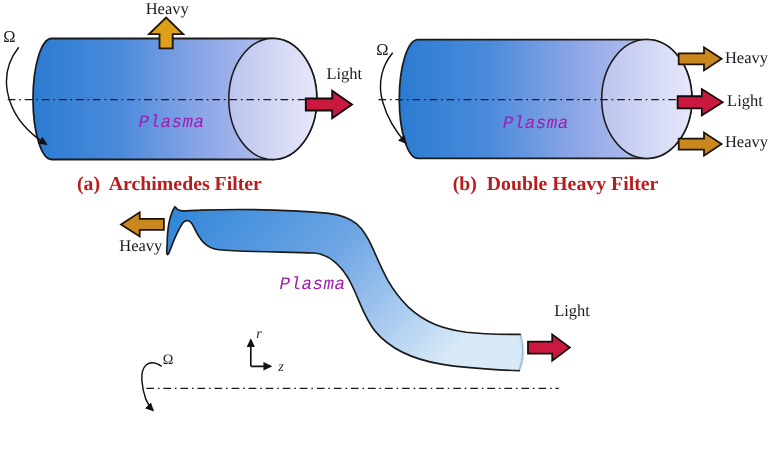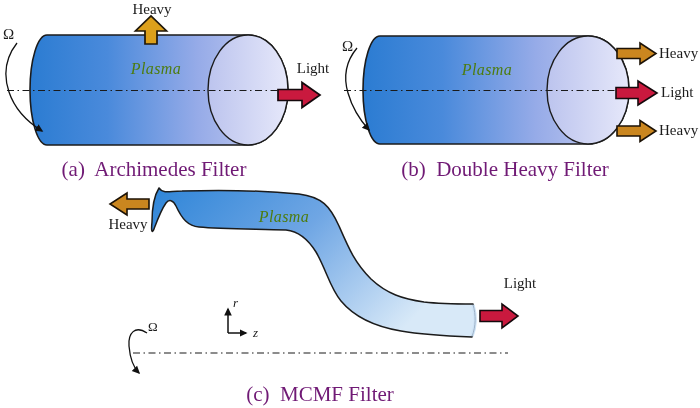--- a/index.html
+++ b/index.html
@@ -4,24 +4,24 @@
 <style>
   html,body{margin:0;padding:0;background:#ffffff;}
   .stage{
     position:relative;width:700px;height:408px;background:#ffffff;overflow:hidden;
     font-family:"Liberation Serif","DejaVu Serif",serif;color:#1c1c1c;
   }
   .art{position:absolute;left:0;top:0;}
   .lbl{position:absolute;font-size:15px;line-height:1.15;white-space:pre;color:#1c1c1c;}
   .ctr{transform:translateX(-50%);}
   .plasma{
-    font-family:Liberation Serif, serif;
-    font-style:italic;font-size:16px;letter-spacing:.4px;color:#4d7c0f;
+    font-family:Liberation Mono, monospace;
+    font-style:italic;font-size:16px;letter-spacing:.4px;color:#a21caf;margin-top:42px;
   }
-  .caption{font-size:21px;color:#701a75;}
+  .caption{font-size:18px;color:#b91c1c;font-weight:bold;}
   .omega{font-size:15px;}
   .omega-small{font-size:13px;}
   .axislbl{font-style:italic;font-size:13px;}
 </style>
 </head>
 <body>
 
 <div class="stage">
 
   <svg class="art" width="700" height="408" viewBox="0 0 700 408">
@@ -107,15 +107,14 @@
   <div class="lbl" style="left:661px;top:84px;">Light</div>
   <div class="lbl" style="left:659px;top:122px;">Heavy</div>
   <div class="lbl caption ctr" style="left:505px;top:157px;">(b)  Double Heavy Filter</div>
 
   <div class="lbl ctr" style="left:128px;top:216px;">Heavy</div>
   <div class="lbl plasma ctr" style="left:284px;top:208px;">Plasma</div>
   <div class="lbl ctr" style="left:520px;top:275px;">Light</div>
   <div class="lbl omega-small" style="left:148px;top:320px;">Ω</div>
   <div class="lbl axislbl" style="left:233px;top:296px;">r</div>
   <div class="lbl axislbl" style="left:253px;top:326px;">z</div>
-  <div class="lbl caption ctr" style="left:320px;top:382px;">(c)  MCMF Filter</div>
 
 </div>
 
 </body></html>

